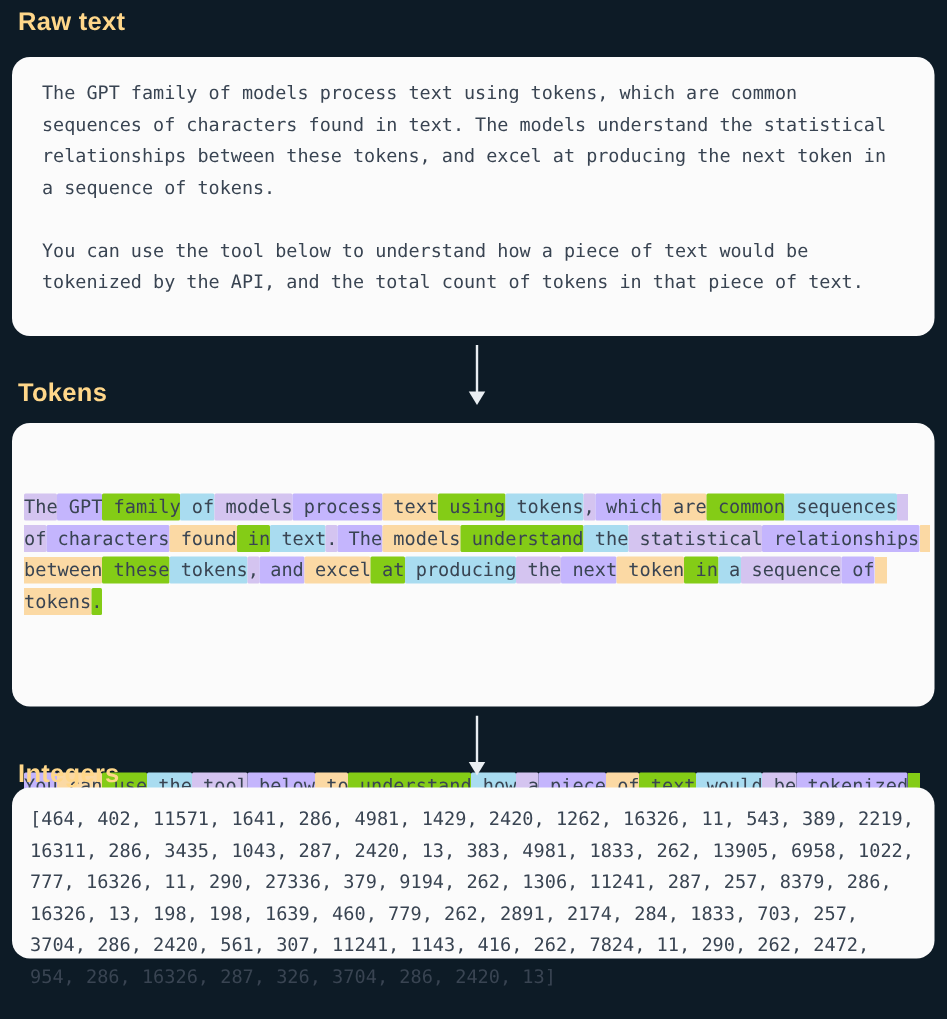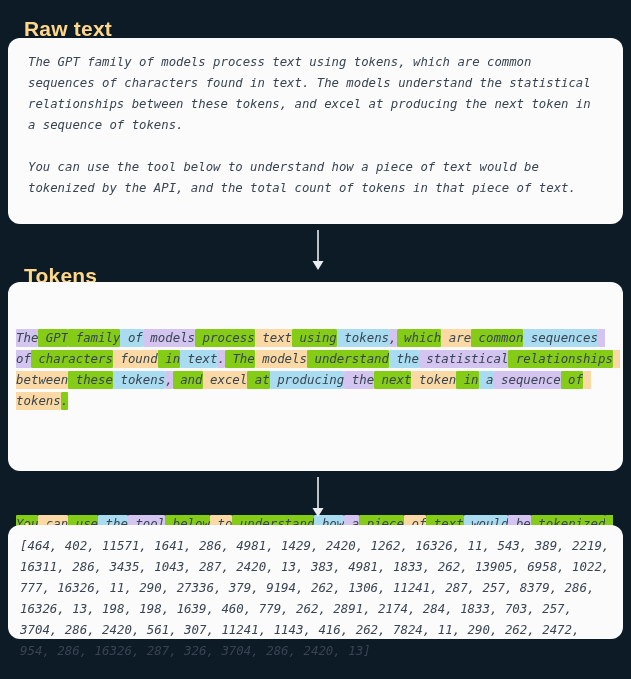--- a/index.html
+++ b/index.html
@@ -18,25 +18,25 @@
     width: 631px;
     height: 679px;
     background: #0d1b26;
     box-sizing: border-box;
   }
 
   
   .section-heading {
     color: #ffd78a;
     font-family: "Liberation Sans", sans-serif;
-    font-size: 21px;
+    font-size: 17px;
     font-weight: 700;
     letter-spacing: 0.2px;
     padding: 0 0 0 12px;
-    margin: 12px;
+    margin: 0;
     line-height: 1.0;
   }
   #raw-heading { position: absolute; left: 0; top: 6px; }
   #tokens-heading { position: absolute; left: 0; top: 253px; }
   #integers-heading { position: absolute; left: 0; top: 507px; }
 
   
   .card {
     position: absolute;
     background: #fbfbfb;
@@ -65,41 +65,40 @@
     padding: 11px 10px 10px 12px;
   }
 
   .mono {
     font-family: "DejaVu Sans Mono", "Liberation Mono", monospace;
     font-size: 12.4px;
     line-height: 20.9px;
     color: #394452;
     white-space: pre-wrap;
     word-break: break-word;
-    font-style: italic;
   }
 
   #raw-text.mono { line-height: 21px; font-size: 12.3px; }
 
   
   .arrow {
     position: absolute;
     width: 26px;
     height: 42px;
   }
   #arrow-1 { left: 305px; top: 230px; }
   #arrow-2 { left: 305px; top: 477px; }
 
   
   .tok {
     border-radius: 1px;
     padding: 1px 0 2px 0;
   }
   .c0 { background: #d4c4f0; }   
-  .c1 { background: #84cc16; }   
+  .c1 { background: #c4b5fd; }   
   .c2 { background: #fbd9a4; }   
   .c3 { background: #84cc16; }   
   .c4 { background: #a9dcf0; }   
 
   #tokens-body { padding: 0 2px; }
   .tok-para { margin: 0; }
   .tok-gap { height: 19px; }
 </style>
 </head>
 <body>

